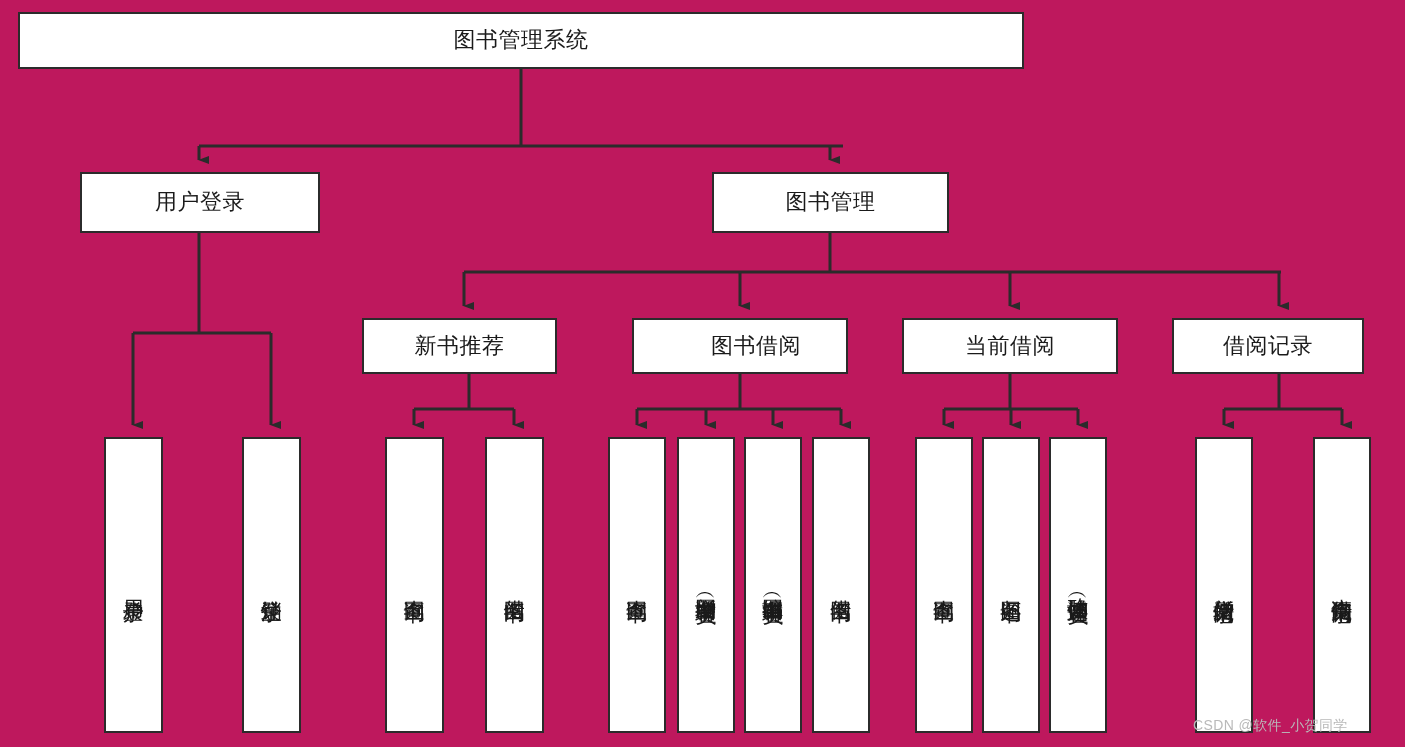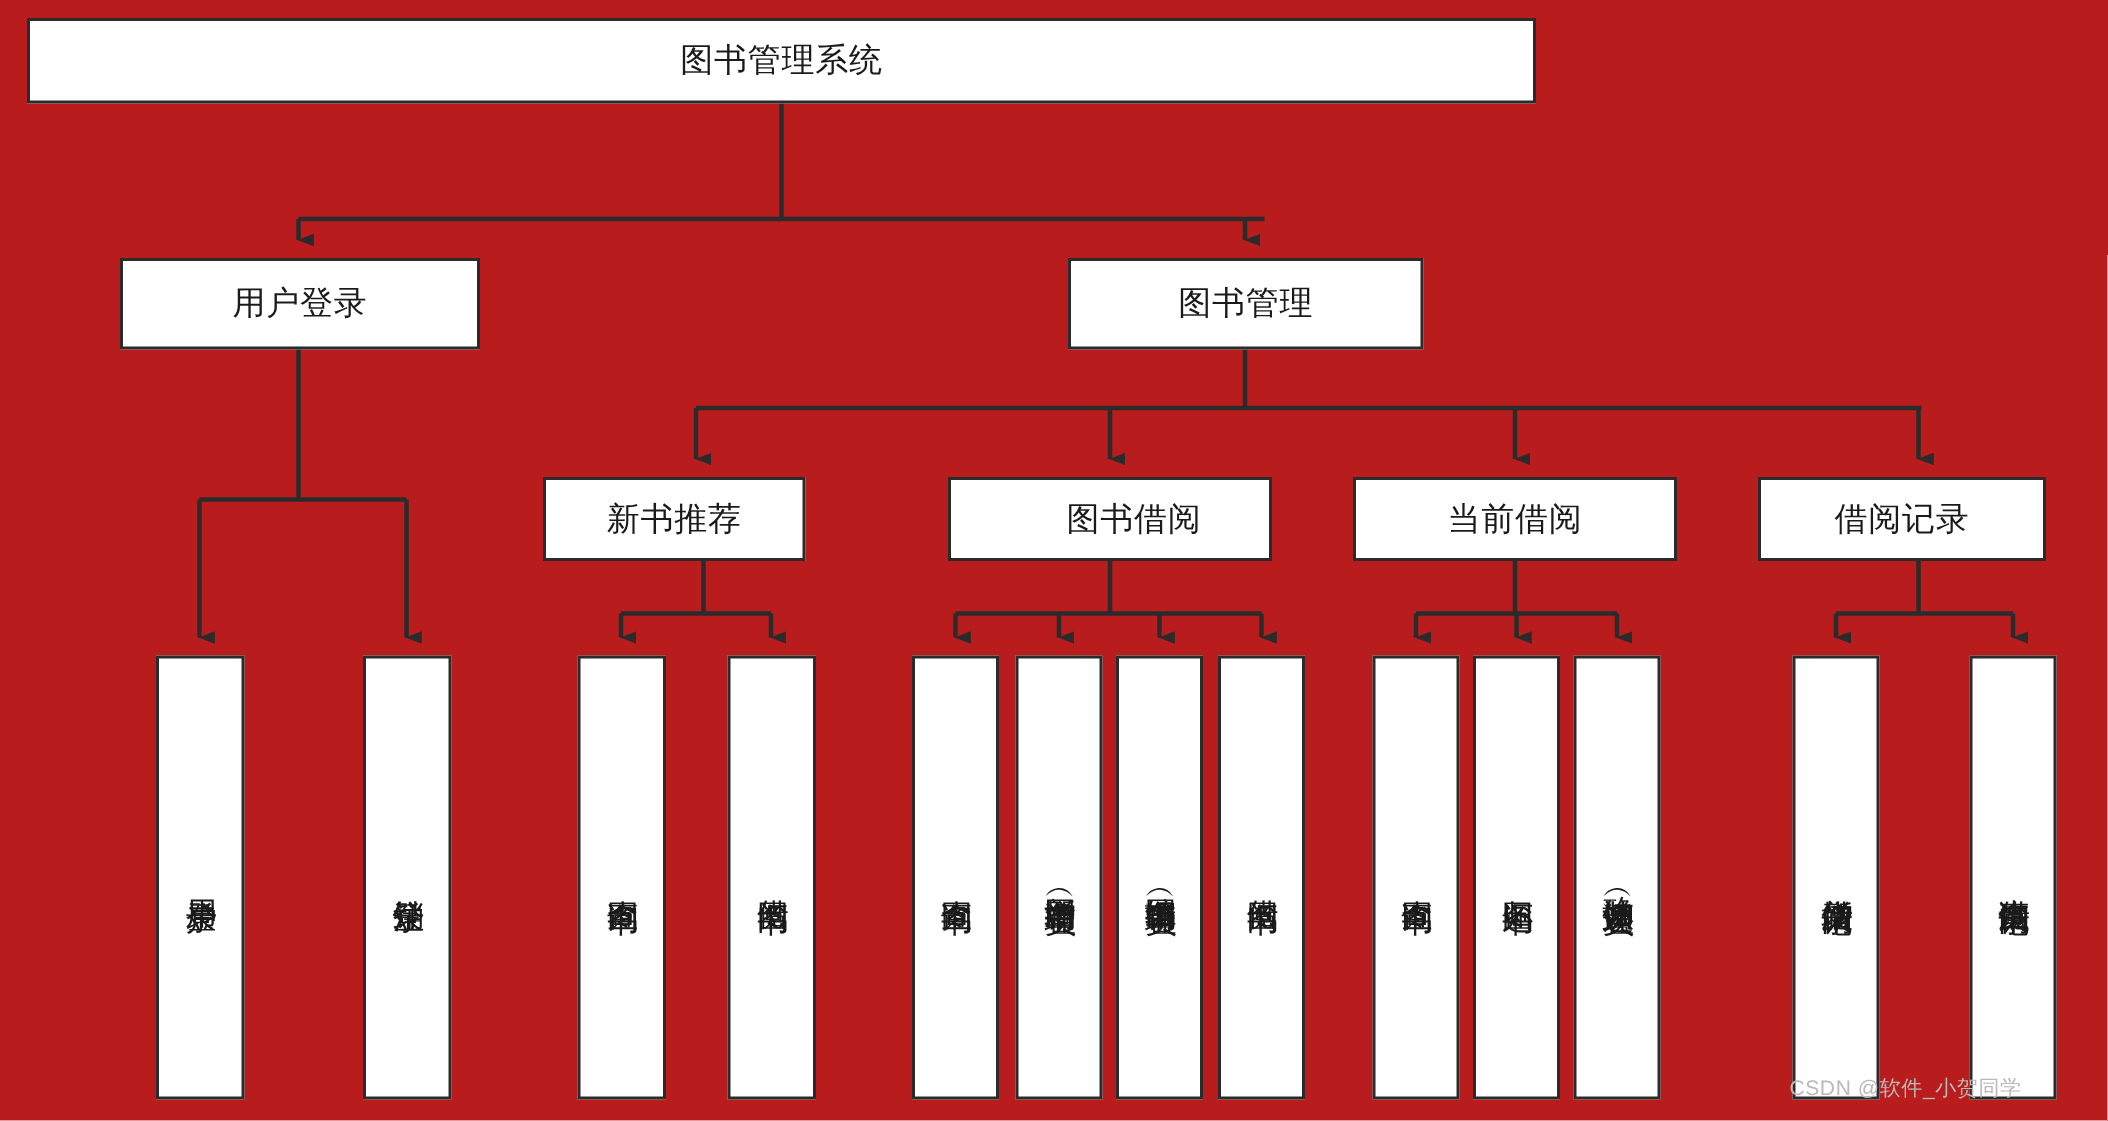--- a/index.html
+++ b/index.html
@@ -7,21 +7,21 @@
     padding: 0;
     background: #ffffff;
   }
   body {
     font-family: "Liberation Sans", "DejaVu Sans", sans-serif;
   }
   #diagram-root {
     position: relative;
     width: 1405px;
     height: 747px;
-    background: #b91c1c;
+    background: #be185d;
     overflow: hidden;
   }
   svg.diagram-canvas {
     position: absolute;
     left: 0;
     top: 0;
     width: 1405px;
     height: 747px;
   }
   .node-box {
@@ -130,21 +130,21 @@
   </div>
 
   <div class="node-box" style="left:80px; top:172px; width:240px; height:61px;">
     <span class="node-label-h">用户登录</span>
   </div>
 
   <div class="node-box" style="left:712px; top:172px; width:237px; height:61px;align-items:center;">
     <span class="node-label-h">图书管理</span>
   </div>
 
-  <div class="node-box" style="left:362px; top:318px; width:175px; height:56px;">
+  <div class="node-box" style="left:362px; top:318px; width:195px; height:56px;">
     <span class="node-label-h">新书推荐</span>
   </div>
 
   <div class="node-box" style="left:632px; top:318px; width:216px; height:56px;padding-left:32px;">
     <span class="node-label-h">图书借阅</span>
   </div>
 
   <div class="node-box" style="left:902px; top:318px; width:216px; height:56px;justify-content:center;">
     <span class="node-label-h">当前借阅</span>
   </div>

